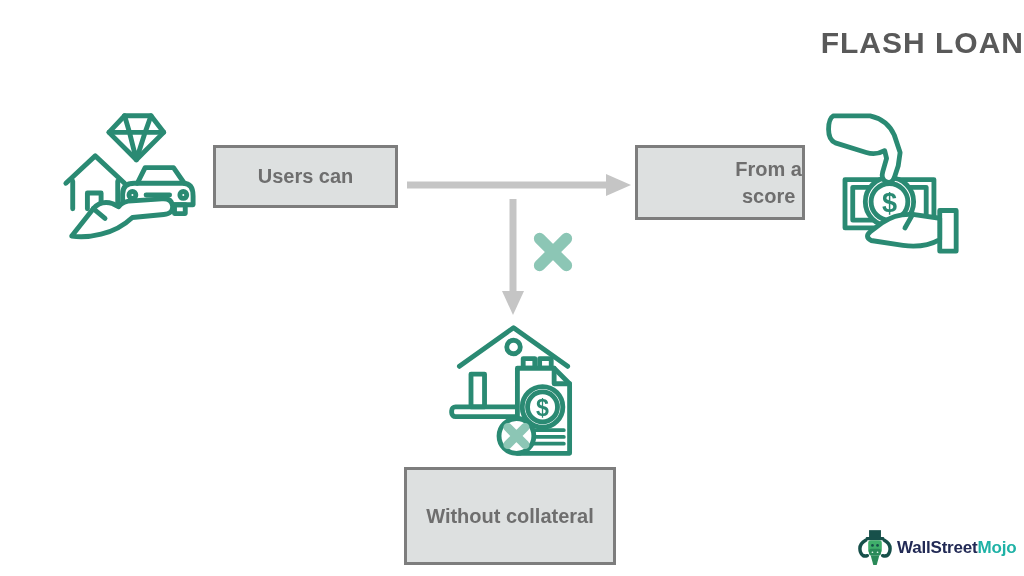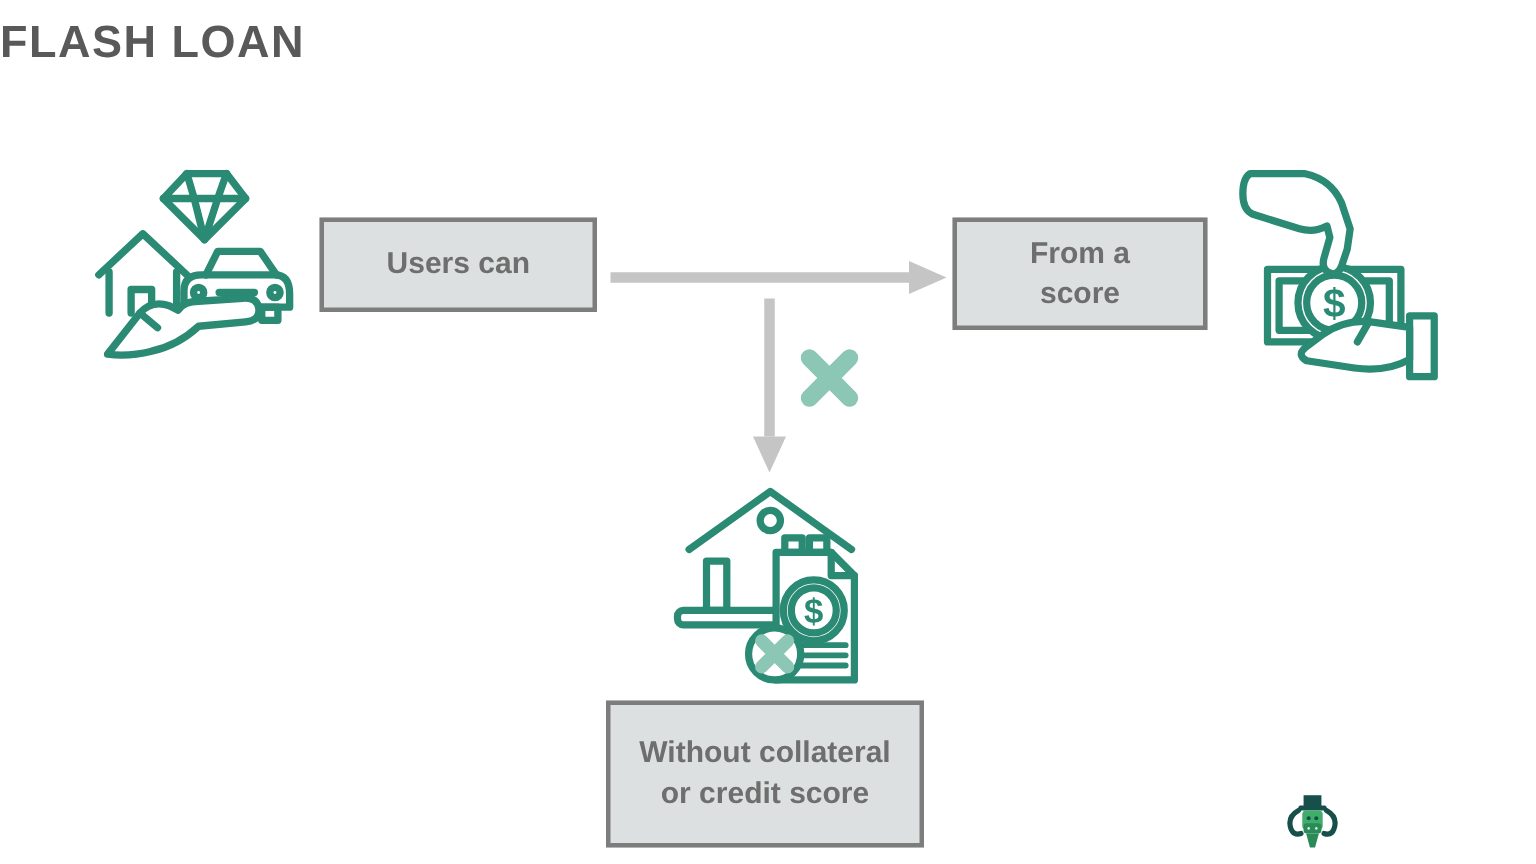--- a/index.html
+++ b/index.html
@@ -1,25 +1,25 @@
 <!DOCTYPE html>
 <html style="--icon-stroke: #2a8a73; --cross: #8cc6b5; --arrow: #c5c5c5; --box-fill: #dde0e0; --box-border: #7d7d7d; --box-text: #6e6e6e; --title-text: #595959; --logo-dark: #222a55; --logo-teal: #1fb2a6; --mascot-green: #3fae6a; --mascot-dark: #17504a;"><head>
 <meta charset="utf-8">
 <style>
   html,body{margin:0;padding:0;background:#fff;}
   .canvas{position:relative;width:1024px;height:576px;background:#ffffff;
           font-family:"Liberation Sans",sans-serif;overflow:hidden;}
-  .title{position:absolute;top:12px;left:0;width:100%;text-align:left;
+  .title{position:absolute;top:26px;left:0;width:100%;text-align:right;
          font-size:30px;font-weight:bold;color:var(--title-text);letter-spacing:1px;}
   .node{position:absolute;display:flex;align-items:center;justify-content:center;
         background:var(--box-fill);border:3px solid var(--box-border);
         color:var(--box-text);font-weight:bold;font-size:20px;line-height:27px;
         text-align:center;box-sizing:border-box;}
   #node-users{left:213px;top:145px;width:185px;height:63px;}
-  #node-lender{left:635px;top:145px;width:170px;height:75px;}
+  #node-lender{left:635px;top:145px;width:170px;height:75px;justify-content:flex-end;}
   #node-without{left:404px;top:467px;width:212px;height:98px;}
   .icon{position:absolute;}
   
   .ic g.st{stroke:var(--icon-stroke);fill:none;stroke-width:5;
            stroke-linejoin:round;stroke-linecap:round;}
   .ic .whitefill{fill:#ffffff;}
   .ic .tealfill{fill:var(--icon-stroke);stroke:none;font-weight:bold;
                 font-family:"Liberation Sans",sans-serif;}
   .ic .lightx{stroke:var(--cross);}
   .arrow line{stroke:var(--arrow);stroke-width:7;}
@@ -122,33 +122,33 @@
 
       <circle class="whitefill" cx="77" cy="122" r="18"></circle>
       <path class="lightx" d="M68,113 L86,131 M86,113 L68,131" stroke-width="9"></path>
     </g>
     <text class="tealfill" x="104" y="101" font-size="24" text-anchor="middle">$</text>
   </svg>
 
   <div class="node" id="node-without">
     <div>
       <div>Without collateral</div>
-      <div>or credit score</div>
     </div>
   </div>
 
   <div class="logo">
     <svg width="34" height="42" viewBox="0 0 40 44">
       <path d="M9,13 Q0,18 3,27 Q5,33 11,31" fill="none" stroke="var(--mascot-dark)" stroke-width="4" stroke-linecap="round"></path>
       <path d="M31,13 Q40,18 37,27 Q35,33 29,31" fill="none" stroke="var(--mascot-dark)" stroke-width="4" stroke-linecap="round"></path>
       <rect x="13" y="1" width="14" height="9" fill="var(--mascot-dark)"></rect>
       <rect x="9" y="9" width="22" height="4" rx="1.5" fill="var(--mascot-dark)"></rect>
       <rect x="12" y="13" width="16" height="15" rx="3" fill="var(--mascot-green)"></rect>
       <circle cx="17" cy="19" r="1.6" fill="#17504a"></circle>
       <circle cx="23" cy="19" r="1.6" fill="#17504a"></circle>
       <rect x="13" y="23" width="14" height="8" rx="2.5" fill="#2a8a58"></rect>
       <circle cx="17" cy="27" r="1" fill="#d8f2e2"></circle>
       <circle cx="23" cy="27" r="1" fill="#d8f2e2"></circle>
       <path d="M15,31 L25,31 L22,42 L18,42 Z" fill="#2a8a58"></path>
     </svg>
+    <div class="logo-text"><span class="lt1">WallStreet</span><span class="lt2">Mojo</span></div>
   </div>
 
 </div>
 
 </body></html>

